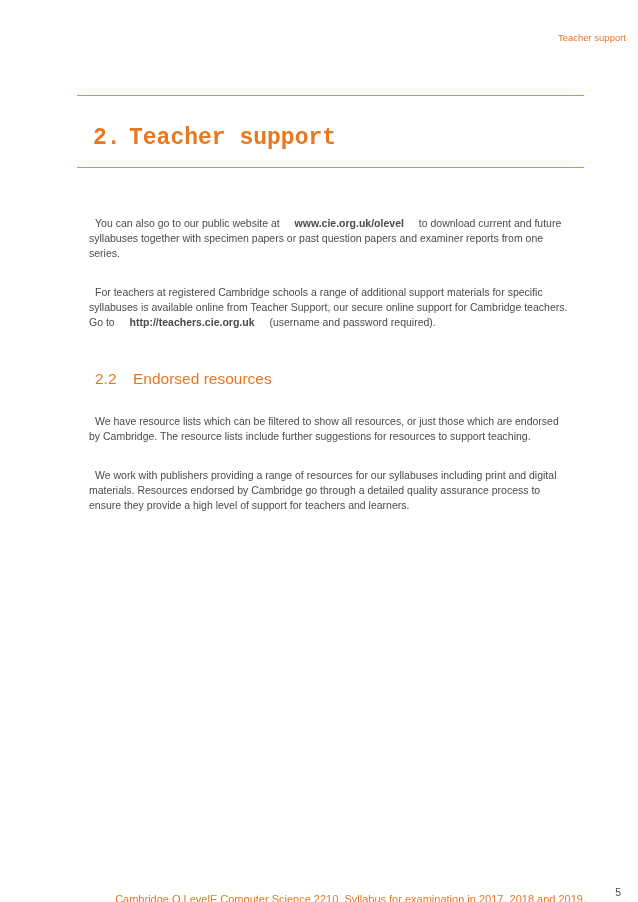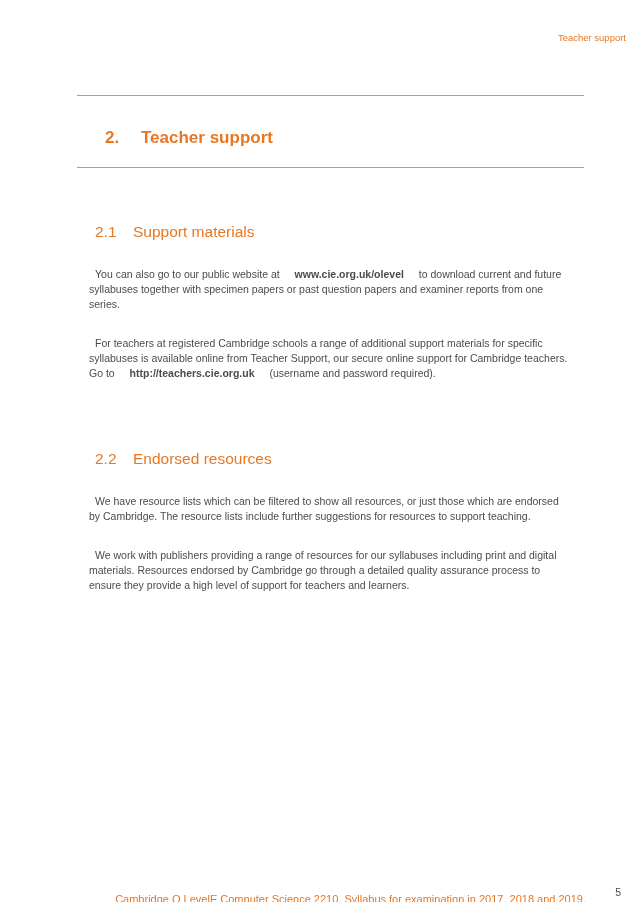--- a/index.html
+++ b/index.html
@@ -26,28 +26,29 @@
     top: 77px;
     width: 519px;
   }
   .rule {
     border: 0;
     border-top: 1px solid var(--accent);
     opacity: 0.85;
     height: 0;
   }
   h1.chapter {
-    margin: 8px 0 7px 16px;
-    font-size: 17px;
+    margin: 8px 0 7px 4px;
+    font-size: 23px;
     line-height: 20px;
     font-weight: 700;
     color: var(--accent);
+    font-family: Liberation Mono, monospace;
   }
   h1.chapter .h-num { display: inline-block; width: 36px; }
-  section.doc-section { margin-top: 38px; }
+  section.doc-section { margin-top: 9px; }
   section.doc-section:first-of-type { margin-top: 24px; }
   h2.section-heading {
     font-size: 15.5px;
     line-height: 19px;
     font-weight: 400;
     color: var(--accent);
     margin: 0 0 8px 0;
   }
   h2.section-heading .h-num { display: inline-block; width: 38px; }
   p.body-para {
@@ -86,23 +87,20 @@
 
     <hr class="rule">
 
     <h1 class="chapter">
       <span class="h-num">2.</span><span>Teacher support</span>
     </h1>
 
     <hr class="rule">
 
     <section class="doc-section">
-      <h2 class="section-heading">
-        <span class="h-num">2.1</span><span>Support materials</span>
-      </h2>
       <p class="body-para"><span>You can also go to our public website at </span><b>www.cie.org.uk/olevel</b><span> to download current and future syllabuses together with specimen papers or past question papers and examiner reports from one series.</span></p>
       <p class="body-para"><span>For teachers at registered Cambridge schools a range of additional support materials for specific syllabuses is available online from Teacher Support, our secure online support for Cambridge teachers. Go to </span><b>http://teachers.cie.org.uk</b><span> (username and password required).</span></p>
     </section>
 
     <section class="doc-section">
       <h2 class="section-heading">
         <span class="h-num">2.2</span><span>Endorsed resources</span>
       </h2>
       <p class="body-para"><span>We have resource lists which can be filtered to show all resources, or just those which are endorsed by Cambridge. The resource lists include further suggestions for resources to support teaching.</span></p>
       <p class="body-para"><span>We work with publishers providing a range of resources for our syllabuses including print and digital materials. Resources endorsed by Cambridge go through a detailed quality assurance process to ensure they provide a high level of support for teachers and learners.</span></p>

